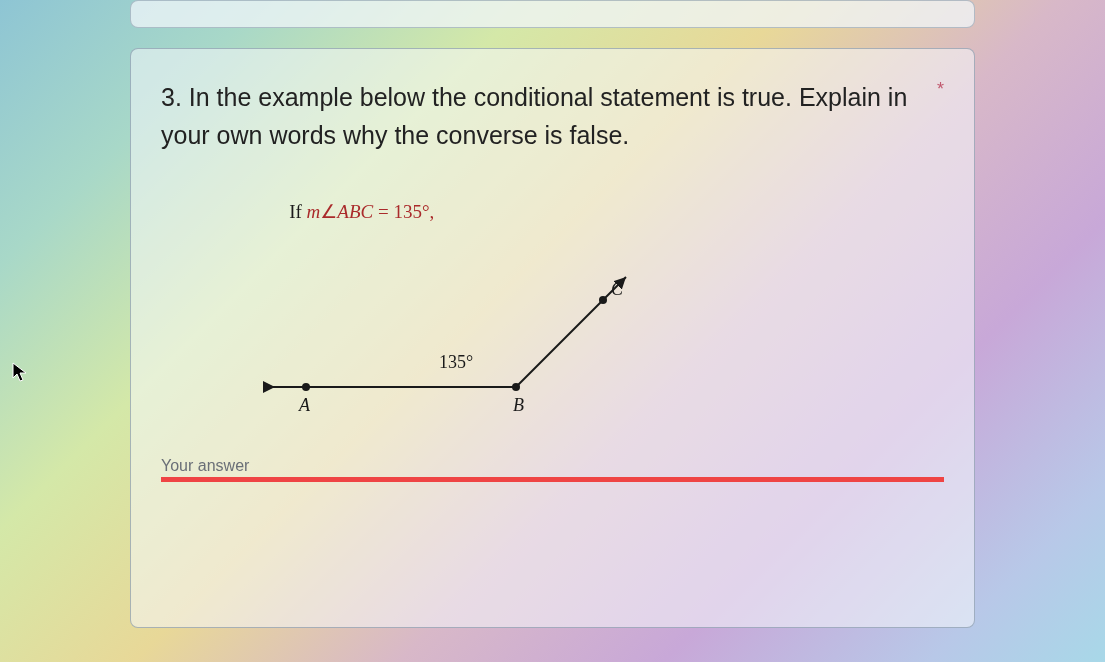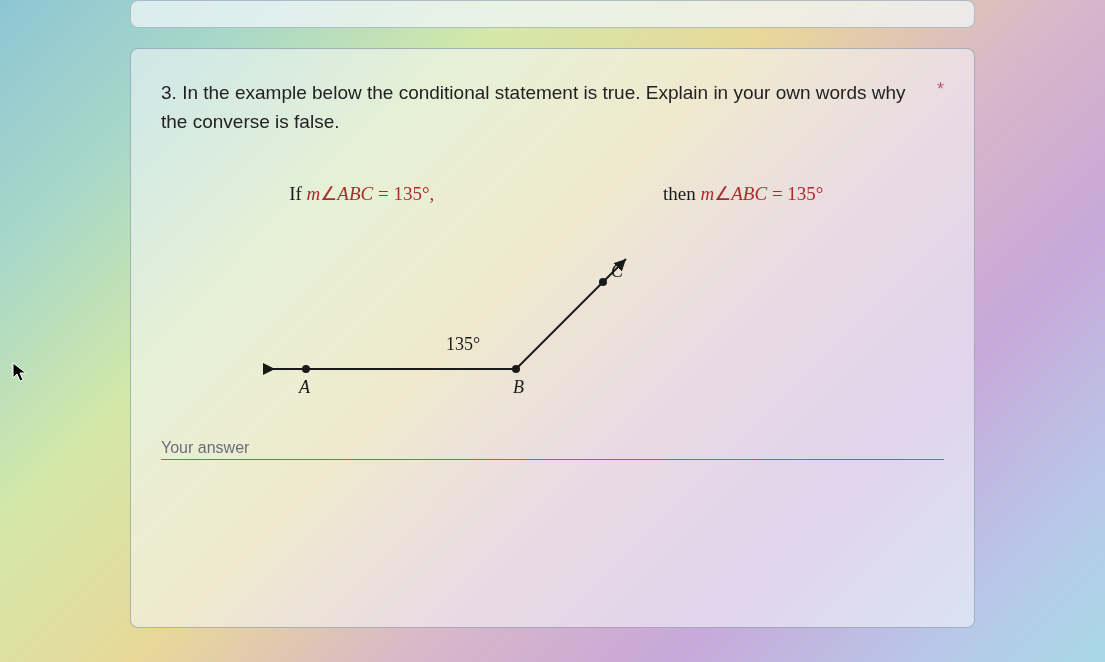--- a/index.html
+++ b/index.html
@@ -23,21 +23,21 @@
     margin: 0 130px 0 130px;
     background: rgba(245,248,252,0.55);
     border: 1px solid rgba(120,140,160,0.6);
     border-radius: 8px;
     padding: 30px 30px 20px 30px;
     position: relative;
     min-height: 580px;
   }
   .question-header {
     color: #222;
-    font-size: 19px;
+    font-size: 25px;
     line-height: 1.5;
     font-weight: 400;
     margin-bottom: 44px;
     padding-right: 30px;
   }
   .required {
     position: absolute;
     right: 30px;
     top: 30px;
     color: #c0586e;
@@ -65,21 +65,21 @@
   .red { color: #aa2b2b; }
   .blue { color: #2b4fa0; }
   .black { color: #1a1a1a; }
   .figure-area {
     position: relative;
     height: 180px;
     margin: 10px 0 20px 60px;
   }
   .angle-label {
     position: absolute;
-    left: 225px;
+    left: 218px;
     top: 95px;
     font-family: Georgia, serif;
     font-size: 18px;
     color: #1a1a1a;
   }
   .point-label {
     position: absolute;
     font-family: Georgia, serif;
     font-style: italic;
     font-size: 18px;
@@ -87,21 +87,21 @@
   }
   .label-A { left: 78px; top: 138px; }
   .label-B { left: 292px; top: 138px; }
   .label-C { left: 390px; top: 22px; }
   .answer-area {
     margin-top: 10px;
     font-size: 16px;
     color: #6a6f77;
   }
   .answer-line {
-    border-bottom: 1px solid #ef4444;
+    border-bottom: 5px solid #ef4444;
     margin-top: 4px;
     margin-left: 0;
     width: calc(100%);
     padding-bottom:2px;
   }
   .cursor {
     position: absolute;
     left: 12px;
     top: 362px;
     width: 16px;
@@ -126,23 +126,20 @@
   <div class="sub-instruction">
   </div>
 
   <div class="statements-row">
     <div class="statement">
       <div>
         <span class="black">If </span><span class="red" style="font-style:italic">m</span><span class="red">∠</span><span class="red" style="font-style:italic">ABC</span><span class="red"> = 135°,</span>
       </div>
     </div>
     <div class="statement">
-      <div>
-        <span class="black">then </span><span class="red" style="font-style:italic">m</span><span class="red">∠</span><span class="red" style="font-style:italic">ABC</span><span class="red"> = 135°</span>
-      </div>
     </div>
   </div>
 
   <div class="figure-area">
     <svg width="460" height="180">
       <defs>
         <marker id="arrowA" markerWidth="10" markerHeight="10" refX="2" refY="3" orient="auto" markerUnits="strokeWidth">
           <path d="M6,0 L0,3 L6,6 Z" fill="#1a1a1a"></path>
         </marker>
         <marker id="arrowC" markerWidth="10" markerHeight="10" refX="6" refY="3" orient="auto" markerUnits="strokeWidth">

